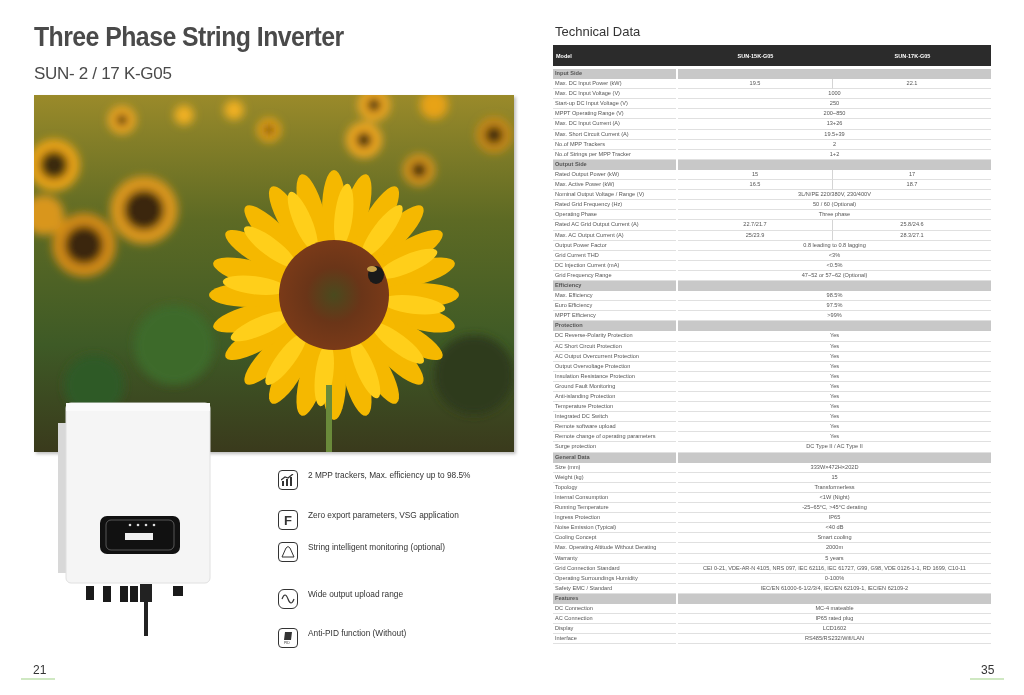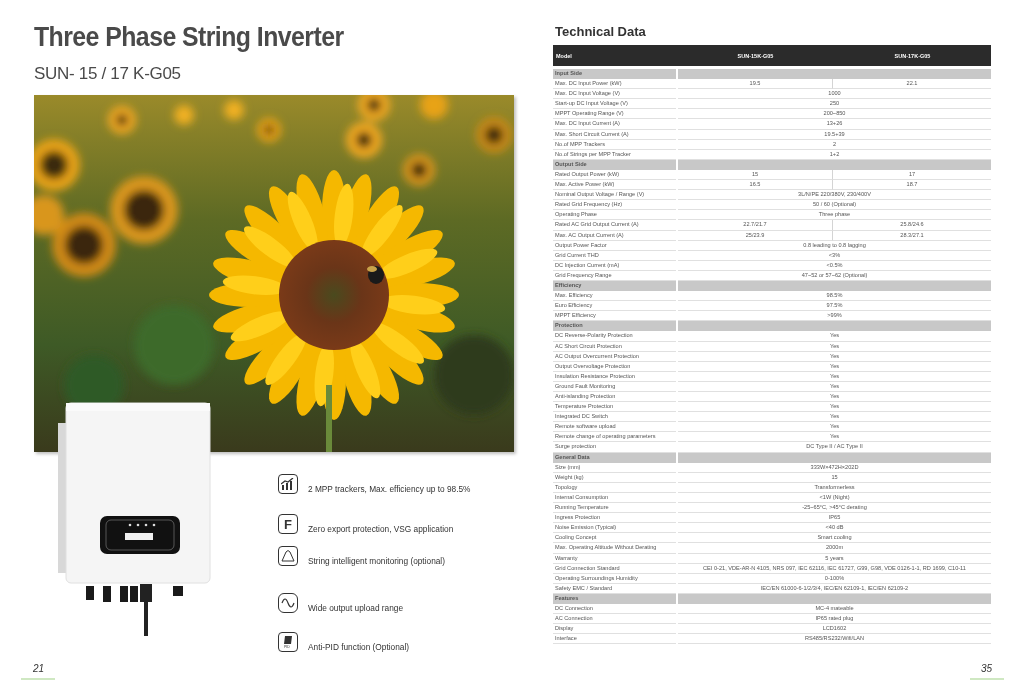--- a/index.html
+++ b/index.html
@@ -9,49 +9,49 @@
   
   .title { position: absolute; left: 34px; top: 22px; font-size: 27px; font-weight: bold; color: #4a4a4a; letter-spacing: -0.6px; transform: scaleX(0.92); transform-origin: left top; white-space: nowrap; }
   .subtitle { position: absolute; left: 34px; top: 64px; font-size: 17px; color: #4a4a4a; letter-spacing: -0.3px; white-space: nowrap; }
 
   .photo { position: absolute; left: 34px; top: 95px; width: 480px; height: 357px; overflow: hidden; background: #4b5a1f; box-shadow: 2px 2px 3px rgba(0,0,0,0.25); }
   .photo svg { width: 100%; height: 100%; display: block; }
 
   .inverter { position: absolute; left: 58px; top: 398px; width: 160px; height: 240px; }
 
   .features { position: absolute; left: 278px; top: 470px; }
-  .feature { position: absolute; left: 0; width: 240px; height: 24px; display: flex; align-items: flex-end; }
+  .feature { position: absolute; left: 0; width: 240px; height: 24px; display: flex; align-items: flex-start; }
   .feature .ficon { width: 20px; height: 20px; border: 1.5px solid #333; border-radius: 4px; display: flex; align-items: center; justify-content: center; flex-shrink: 0; }
   .feature .ftext { margin-left: 10px; font-size: 8.3px; color: #333; white-space: nowrap; }
 
-  .pagenum { position: absolute; font-size: 10px; color: #333; font-style: italic; }
+  .pagenum { position: absolute; font-size: 12px; color: #333; }
   .pagebar { position: absolute; height: 2px; width: 34px; background: #cfe8c2; }
 
   
-  .tech-title { position: absolute; left: 555px; top: 24px; font-size: 13px; font-weight: bold; color: #333; }
+  .tech-title { position: absolute; left: 555px; top: 24px; font-size: 13px; font-weight: normal; color: #333; }
   .spec { position: absolute; left: 553px; top: 45px; width: 438px; }
   .spec-header { height: 21px; background: #2b2b2b; display: flex; align-items: center; color: #fff; font-size: 5.5px; font-weight: bold; }
   .spec-header .h-label { width: 124px; padding-left: 3px; }
   .spec-header .h-col { width: 157px; text-align: center; }
   .spec-header .h-col2 { width: 157px; text-align: center; }
   .rows { margin-top: 3px; }
   .row { height: 10.1px; display: flex; font-size: 5.6px; color: #555; line-height: 9.5px; }
   .row .lbl { width: 123px; padding-left: 2px; border-bottom: 0.6px solid #e0e0e0; white-space: nowrap; overflow: hidden; }
   .row .val { margin-left: 2px; flex: 1; border-bottom: 0.6px solid #e0e0e0; text-align: center; white-space: nowrap; overflow: hidden; }
   .row .v1 { margin-left: 2px; width: 155px; border-bottom: 0.6px solid #e0e0e0; border-right: 0.6px solid #d4d4d4; text-align: center; }
   .row .v2 { flex: 1; border-bottom: 0.6px solid #e0e0e0; text-align: center; }
   .row.section .lbl { background: #c8c8c8; color: #555; font-weight: bold; border-bottom: none; }
   .row.section .val { background: #c8c8c8; border-bottom: none; }
 </style>
 </head>
 <body>
 
 <div>
   <h1 class="title">Three Phase String Inverter</h1>
-  <div class="subtitle">SUN- 15 / 17 K-G05</div>
+  <div class="subtitle">SUN- 2 / 17 K-G05</div>
 
   <div class="photo">
     <svg viewBox="0 0 480 357" preserveAspectRatio="none">
       <defs>
         <linearGradient id="bg" x1="0" y1="0" x2="0" y2="1">
           <stop offset="0" stop-color="#9a8a2a"></stop>
           <stop offset="0.35" stop-color="#5d6a24"></stop>
           <stop offset="0.7" stop-color="#3e5a26"></stop>
           <stop offset="1" stop-color="#3a3a1c"></stop>
         </linearGradient>
@@ -172,21 +172,21 @@
             <rect x="1" y="7" width="2" height="5" fill="#333"></rect>
             <rect x="5" y="5" width="2" height="7" fill="#333"></rect>
             <rect x="9" y="3" width="2" height="9" fill="#333"></rect>
             <polyline points="0,6 4,3 7,4 12,0" fill="none" stroke="#333" stroke-width="1.3"></polyline>
           </svg>
       </span>
       <span class="ftext">2 MPP trackers, Max. efficiency up to 98.5%</span>
     </div>
     <div class="feature" style="top:40px">
       <span class="ficon" style="font-weight:bold;font-size:13px;color:#333;">F</span>
-      <span class="ftext">Zero export protection, VSG application</span>
+      <span class="ftext">Zero export parameters, VSG application</span>
     </div>
     <div class="feature" style="top:72px">
       <span class="ficon">
         <svg width="14" height="12" viewBox="0 0 14 12">
             <path d="M1 11 L5 2 Q7 -1 9 2 L13 11" fill="none" stroke="#333" stroke-width="1"></path>
             <line x1="1" y1="11" x2="13" y2="11" stroke="#333" stroke-width="1"></line>
           </svg>
       </span>
       <span class="ftext">String intelligent monitoring (optional)</span>
     </div>
@@ -198,21 +198,21 @@
       </span>
       <span class="ftext">Wide output upload range</span>
     </div>
     <div class="feature" style="top:158px">
       <span class="ficon">
         <svg width="12" height="14" viewBox="0 0 12 14">
             <path d="M3 1 L10 1 L9 9 L2 9 Z" fill="#333"></path>
             <text x="2" y="13" font-size="3.5" fill="#333" font-family="Liberation Sans, sans-serif">PID</text>
           </svg>
       </span>
-      <span class="ftext">Anti-PID function (Optional)</span>
+      <span class="ftext">Anti-PID function (Without)</span>
     </div>
   </div>
 
   <div class="pagenum" style="left:33px; top:663px;">21</div>
   <div class="pagebar" style="left:21px; top:678px;"></div>
 </div>
 
 <div>
   <h2 class="tech-title">Technical Data</h2>
 

